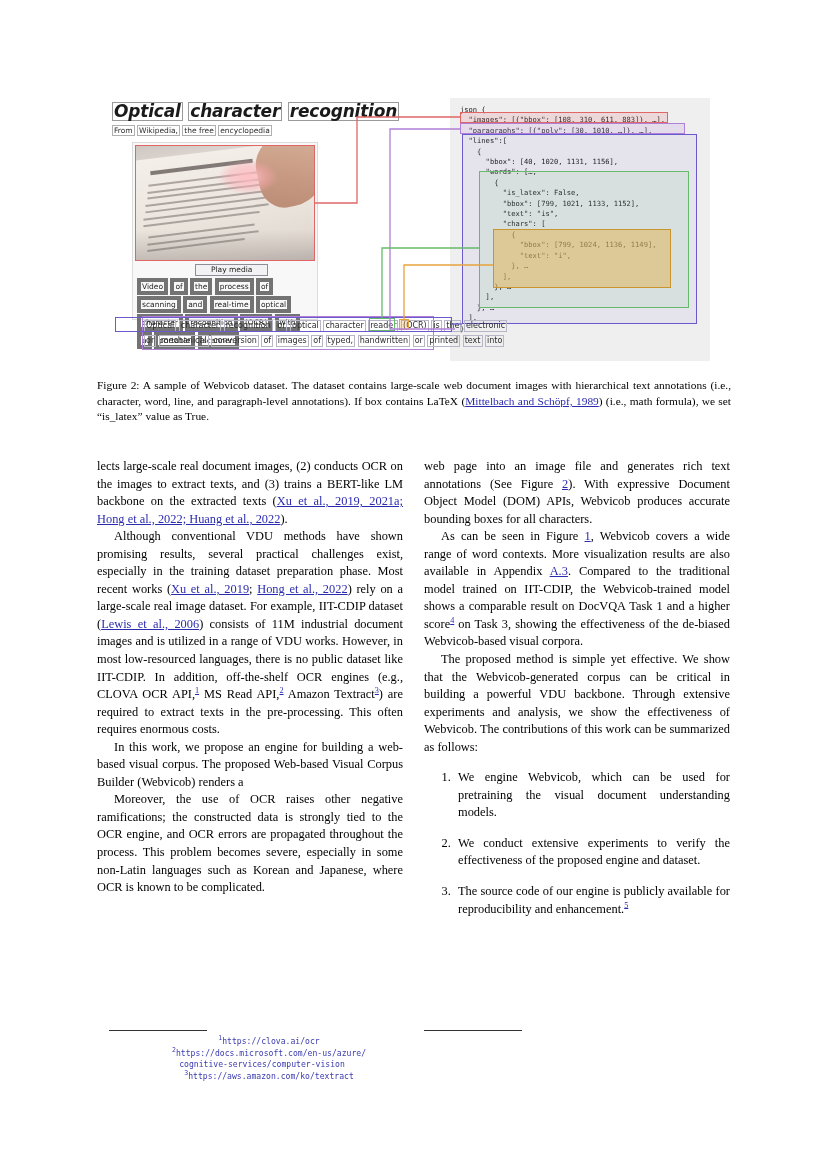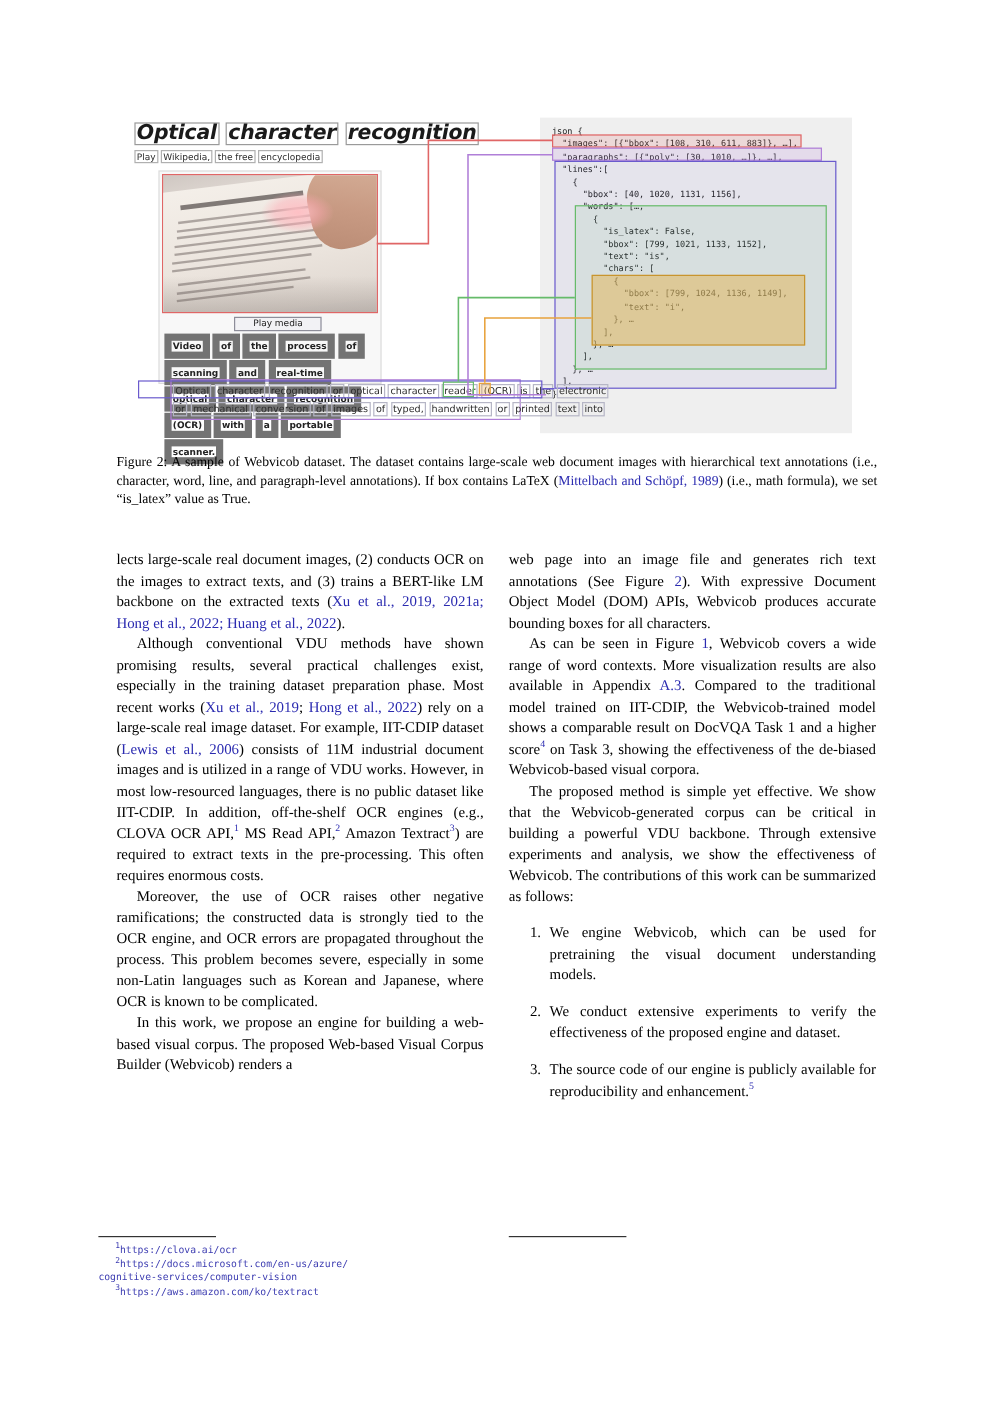--- a/index.html
+++ b/index.html
@@ -159,26 +159,25 @@
   .cap-block {
     position: absolute;
     left: 27px;
     top: 180px;
     width: 178px;
     font-size: 7.5px;
     line-height: 11px;
     color: #232323;
   }
   .cap-block span.w {
-    border: 6px solid #737373;
+    border: 4px solid #737373;
     padding: 0 1px;
     display: inline-block;
     line-height: 9px;
     margin-bottom: 1px;
-    font-weight: bold;
   }
 
   .para-zone {
     position: absolute;
     left: 4px;
     top: 218px;
     width: 292px;
     height: 34px;
     border: 1.4px solid #b07fd8;
     padding: 1px 1px;
@@ -267,21 +266,21 @@
     position: absolute;
     left: 97px;
     top: 378px;
     width: 634px;
     font-size: 11.4px;
     line-height: 15.7px;
     text-align: justify;
     color: #000;
   }
   .caption b { font-weight: normal; }
-  .cite { color: #2b2bb0; }
+  .cite { color: #2b2bb0; text-decoration: underline; }
 
   
   .col {
     position: absolute;
     top: 458px;
     width: 306px;
     font-size: 12.4px;
     line-height: 17.55px;
     text-align: justify;
     color: #000;
@@ -306,21 +305,21 @@
 
   
   .fn {
     position: absolute;
     width: 306px;
     font-family: "DejaVu Sans Mono", monospace;
     font-size: 8.1px;
     line-height: 11.6px;
     color: #3a3ab0;
   }
-  .fn-left  { left: 82px;  top: 1030px; }
+  .fn-left  { left: 109px;  top: 1030px; text-align: center; }
   .fn-right { left: 424px; top: 1030px; }
   .fn-rule {
     width: 98px;
     height: 0;
     border-top: 0.8px solid #333;
     margin-bottom: 5px;
   }
   .fn-item { text-indent: 14px; }
   .fn-item sup { color: #3a3ab0; font-size: 6.6px; }
   .fn-wrap { text-indent: 0; }
@@ -359,21 +358,21 @@
 
       <div class="hl hl-images"></div>
       <div class="hl hl-paras"></div>
       <div class="hl hl-lines"></div>
       <div class="hl hl-words"></div>
       <div class="hl hl-chars"></div>
 
       <div class="wiki">
 
         <div class="wiki-title" id="wikiTitle"><span class="w">Optical</span> <span class="w">character</span> <span class="w">recognition</span> </div>
-        <div class="wiki-sub" id="wikiSub"><span class="w">Play</span> <span class="w">Wikipedia,</span> <span class="w">the free</span> <span class="w">encyclopedia</span> </div>
+        <div class="wiki-sub" id="wikiSub"><span class="w">From</span> <span class="w">Wikipedia,</span> <span class="w">the free</span> <span class="w">encyclopedia</span> </div>
 
         <div class="thumb-panel"></div>
 
         <div class="photo">
           <div class="paper"></div>
           <div class="hline-title" style="left:8%;  top:17%; width:58%;"></div>
           <div class="line" style="left:7%;  top:27%; width:72%;"></div>
           <div class="line" style="left:6%;  top:33%; width:74%;"></div>
           <div class="line" style="left:6%;  top:39%; width:70%;"></div>
           <div class="line" style="left:5%;  top:45%; width:73%;"></div>
@@ -418,23 +417,23 @@
 
   <div class="caption">
     <span>Figure 2: </span><b>A sample of Webvicob dataset.</b><span> The dataset contains large-scale web document images with hierarchical text annotations (i.e., character, word, line, and paragraph-level annotations). If box contains LaTeX (</span><span class="cite">Mittelbach and Schöpf, 1989</span><span>) (i.e., math formula), we set “is_latex” value as True.</span>
   </div>
 
   <div class="col col-left">
     <p class="noindent"><span>lects large-scale real document images, (2) conducts OCR on the images to extract texts, and (3) trains a BERT-like LM backbone on the extracted texts (</span><span class="cite">Xu et al., 2019, 2021a; Hong et al., 2022; Huang et al., 2022</span><span>).</span></p>
 
     <p><span>Although conventional VDU methods have shown promising results, several practical challenges exist, especially in the training dataset preparation phase. Most recent works (</span><span class="cite">Xu et al., 2019</span><span>; </span><span class="cite">Hong et al., 2022</span><span>) rely on a large-scale real image dataset. For example, IIT-CDIP dataset (</span><span class="cite">Lewis et al., 2006</span><span>) consists of 11M industrial document images and is utilized in a range of VDU works. However, in most low-resourced languages, there is no public dataset like IIT-CDIP. In addition, off-the-shelf OCR engines (e.g., CLOVA OCR API,</span><sup class="cite">1</sup><span> MS Read API,</span><sup class="cite">2</sup><span> Amazon Textract</span><sup class="cite">3</sup><span>) are required to extract texts in the pre-processing. This often requires enormous costs.</span></p>
 
+    <p>In this work, we propose an engine for building a web-based visual corpus. The proposed Web-based Visual Corpus Builder (Webvicob) renders a</p>
+
     <p>Moreover, the use of OCR raises other negative ramifications; the constructed data is strongly tied to the OCR engine, and OCR errors are propagated throughout the process. This problem becomes severe, especially in some non-Latin languages such as Korean and Japanese, where OCR is known to be complicated.</p>
-
-    <p>In this work, we propose an engine for building a web-based visual corpus. The proposed Web-based Visual Corpus Builder (Webvicob) renders a</p>
   </div>
 
   <div class="col col-right">
     <p class="noindent"><span>web page into an image file and generates rich text annotations (See Figure </span><span class="cite">2</span><span>). With expressive Document Object Model (DOM) APIs, Webvicob produces accurate bounding boxes for all characters.</span></p>
 
     <p><span>As can be seen in Figure </span><span class="cite">1</span><span>, Webvicob covers a wide range of word contexts. More visualization results are also available in Appendix </span><span class="cite">A.3</span><span>. Compared to the traditional model trained on IIT-CDIP, the Webvicob-trained model shows a comparable result on DocVQA Task 1 and a higher score</span><sup class="cite">4</sup><span> on Task 3, showing the effectiveness of the de-biased Webvicob-based visual corpora.</span></p>
 
     <p>The proposed method is simple yet effective. We show that the Webvicob-generated corpus can be critical in building a powerful VDU backbone. Through extensive experiments and analysis, we show the effectiveness of Webvicob. The contributions of this work can be summarized as follows:</p>
 
     <ol class="contrib">

